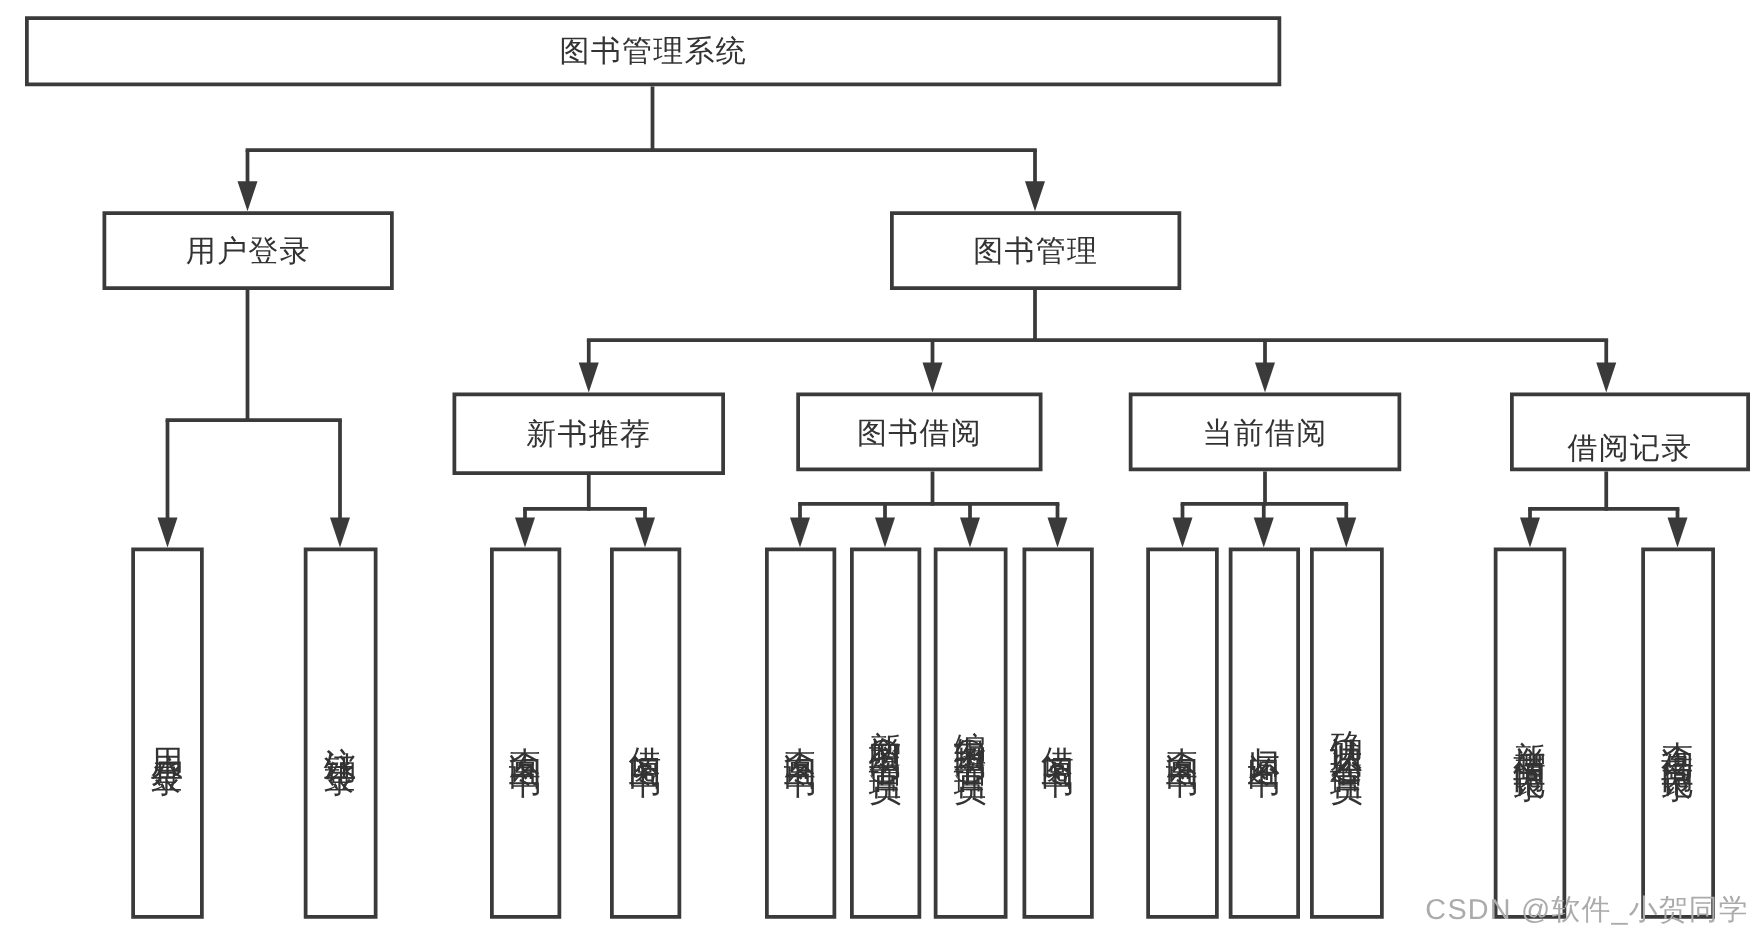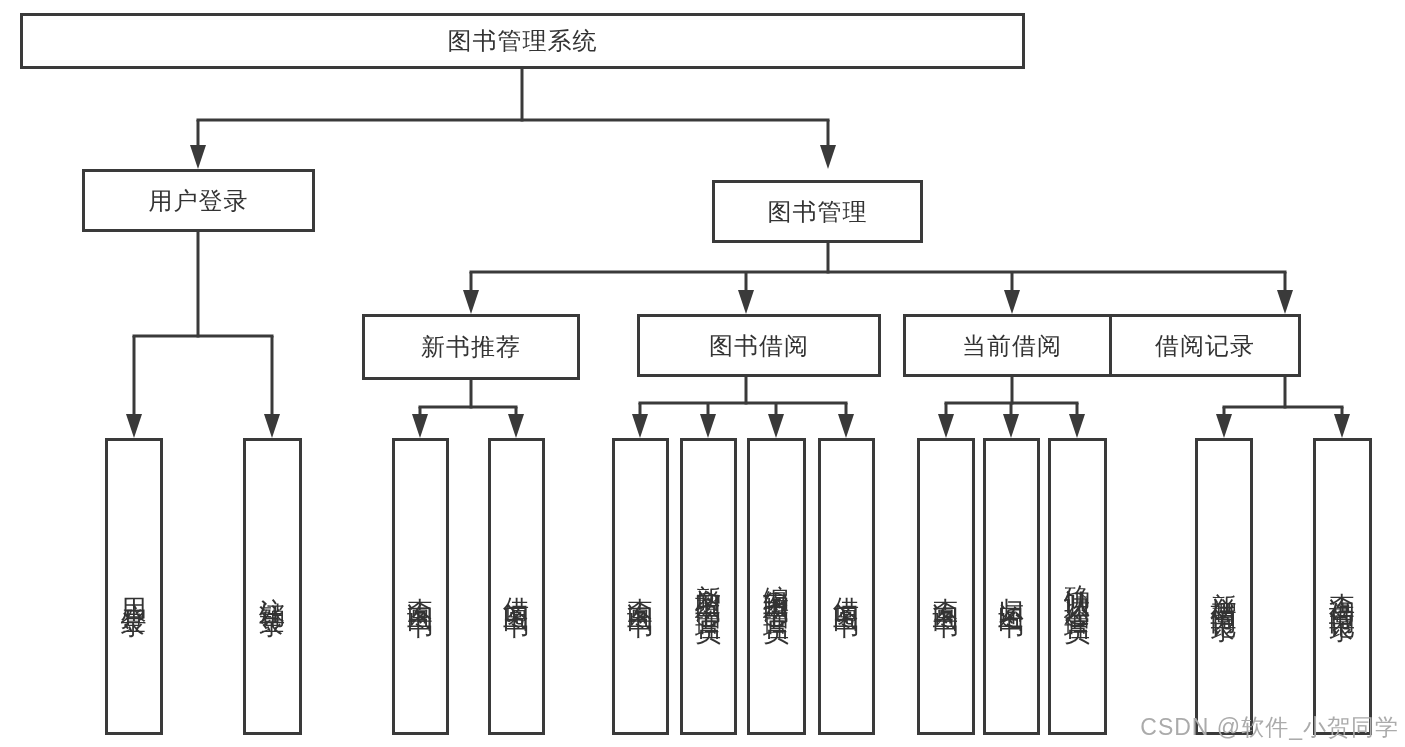--- a/index.html
+++ b/index.html
@@ -155,34 +155,34 @@
     </g>
   </svg>
 
   <div class="node h-label" style="left:20px; top:13px; width:1005px; height:56px;">
     <span>图书管理系统</span>
   </div>
 
   <div class="node h-label" style="left:82px; top:169px; width:233px; height:63px;">
     <span>用户登录</span>
   </div>
-  <div class="node h-label" style="left:712px; top:169px; width:211px; height:63px;margin-top:11px;">
+  <div class="node h-label" style="left:712px; top:169px; width:233px; height:63px;">
     <span>图书管理</span>
   </div>
 
   <div class="node h-label" style="left:362px; top:314px; width:218px; height:66px;">
     <span>新书推荐</span>
   </div>
-  <div class="node h-label" style="left:637px; top:314px; width:244px; height:63px;">
+  <div class="node h-label" style="left:637px; top:314px; width:197px; height:63px;">
     <span>图书借阅</span>
   </div>
   <div class="node h-label" style="left:903px; top:314px; width:218px; height:63px;">
     <span>当前借阅</span>
   </div>
-  <div class="node h-label" style="left:1109px; top:314px; width:192px; height:63px;">
+  <div class="node h-label" style="left:1208px; top:314px; width:192px; height:63px;align-items:flex-end;">
     <span>借阅记录</span>
   </div>
 
   <div class="node leaf" style="left:105px; width:58px;">
     <span class="v-text">用户登录</span>
   </div>
   <div class="node leaf" style="left:243px; width:59px;">
     <span class="v-text">注销登录</span>
   </div>
   <div class="node leaf" style="left:392px; width:57px;">

